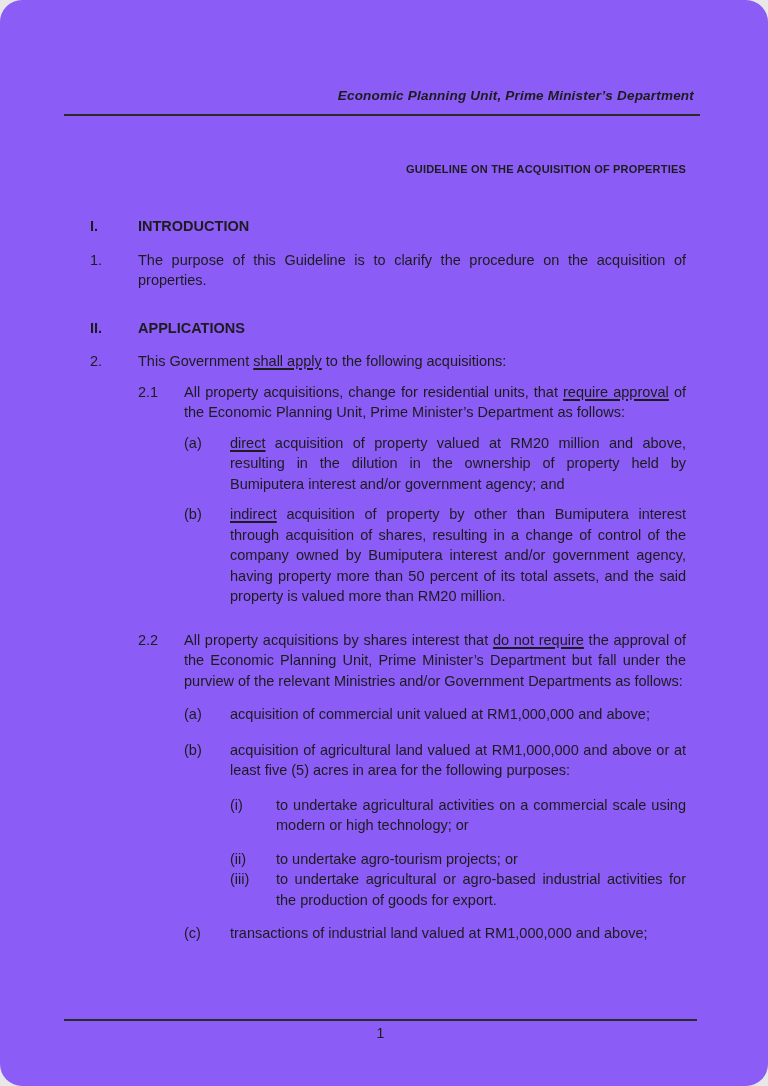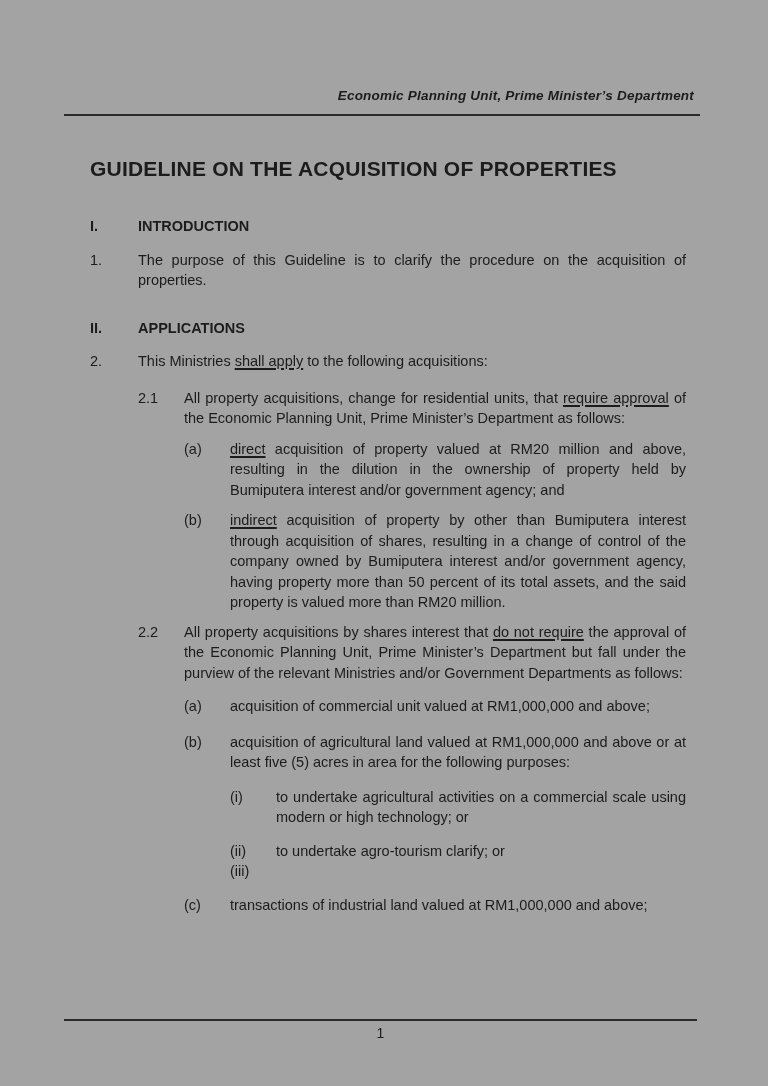--- a/index.html
+++ b/index.html
@@ -1,24 +1,25 @@
 <!DOCTYPE html>
 <html><head>
 <meta charset="utf-8">
 <style>
   * { margin: 0; padding: 0; box-sizing: border-box; }
   html, body { background: #e8e8e8; }
   .page {
     position: relative;
     width: 768px;
     height: 1086px;
-    background: #a3a3a3;
+    background: #8b5cf6;
     font-family: "Liberation Sans", sans-serif;
     color: #1c1c1c;
     overflow: hidden;
+    border-radius: 22px;
   }
   
   .hdr {
     margin: 0 68px 0 64px;
     padding: 86px 6px 8px 0;
     border-bottom: 2px solid #2a2a2a;
     text-align: right;
   }
   .hdr-text {
     font-size: 13.5px;
@@ -29,22 +30,22 @@
   }
   
   .content {
     margin-left: 90px;
     width: 596px;
     font-size: 14.5px;
     line-height: 20.5px;
   }
   .title {
     margin-top: 42px;
-    text-align: left;
-    font-size: 21px;
+    text-align: right;
+    font-size: 11px;
     font-weight: bold;
     line-height: 22px;
     letter-spacing: 0.2px;
   }
   .row { display: flex; }
   .row .num { flex: 0 0 48px; }
   .row .txt { flex: 1 1 auto; text-align: justify; }
   .row.heading .num, .row.heading .txt { font-weight: bold; }
   .l1 { margin-left: 48px; }
   .l2 { margin-left: 94px; }
@@ -54,24 +55,24 @@
     font-weight: normal;
     text-decoration: underline;
     text-decoration-thickness: 1.5px;
     text-underline-offset: 2px;
   }
   
   .m-sec1   { margin-top: 36px; }
   .m-para1  { margin-top: 13px; }
   .m-sec2   { margin-top: 27px; }
   .m-para2  { margin-top: 13px; }
-  .m-c21    { margin-top: 16px; justify-content: flex-end; }
+  .m-c21    { margin-top: 10px; justify-content: flex-end; }
   .m-c21a   { margin-top: 10px; }
   .m-c21b   { margin-top: 10px; }
-  .m-c22    { margin-top: 9px; }
+  .m-c22    { margin-top: 23px; }
   .m-c22a   { margin-top: 13px; }
   .m-c22b   { margin-top: 15px; }
   .m-i      { margin-top: 14px; }
   .m-ii     { margin-top: 13px; }
   .m-iii    { margin-top: 0; }
   .m-c22c   { margin-top: 13px; }
   
   .footer {
     position: absolute;
     top: 1019px;
@@ -109,21 +110,21 @@
       <div class="txt">The purpose of this Guideline is to clarify the procedure on the acquisition of properties.</div>
     </div>
 
     <div class="row heading m-sec2">
       <span class="num">II.</span>
       <span class="txt">APPLICATIONS</span>
     </div>
 
     <div class="row m-para2">
       <span class="num">2.</span>
-      <div class="txt"><span>This Ministries </span><span class="emph">shall apply</span><span> to the following acquisitions:</span></div>
+      <div class="txt"><span>This Government </span><span class="emph">shall apply</span><span> to the following acquisitions:</span></div>
     </div>
 
     <div class="row l1 m-c21">
       <span class="num">2.1</span>
       <div class="txt"><span>All property acquisitions, change for residential units, that </span><span class="emph">require approval</span><span> of the Economic Planning Unit, Prime Minister’s Department as follows:</span></div>
     </div>
 
     <div class="row l2 m-c21a">
       <span class="num">(a)</span>
       <div class="txt"><span class="emph">direct</span><span> acquisition of property valued at RM20 million and above, resulting in the dilution in the ownership of property held by Bumiputera interest and/or government agency; and</span></div>
@@ -149,25 +150,26 @@
       <div class="txt">acquisition of agricultural land valued at RM1,000,000 and above or at least five (5) acres in area for the following purposes:</div>
     </div>
 
     <div class="row l3 m-i">
       <span class="num">(i)</span>
       <div class="txt">to undertake agricultural activities on a commercial scale using modern or high technology; or</div>
     </div>
 
     <div class="row l3 m-ii">
       <span class="num">(ii)</span>
-      <div class="txt">to undertake agro-tourism clarify; or</div>
+      <div class="txt">to undertake agro-tourism projects; or</div>
     </div>
 
     <div class="row l3 m-iii">
       <span class="num">(iii)</span>
+      <div class="txt">to undertake agricultural or agro-based industrial activities for the production of goods for export.</div>
     </div>
 
     <div class="row l2 m-c22c">
       <span class="num">(c)</span>
       <div class="txt">transactions of industrial land valued at RM1,000,000 and above;</div>
     </div>
 
   </div>
 
   <div class="footer">

